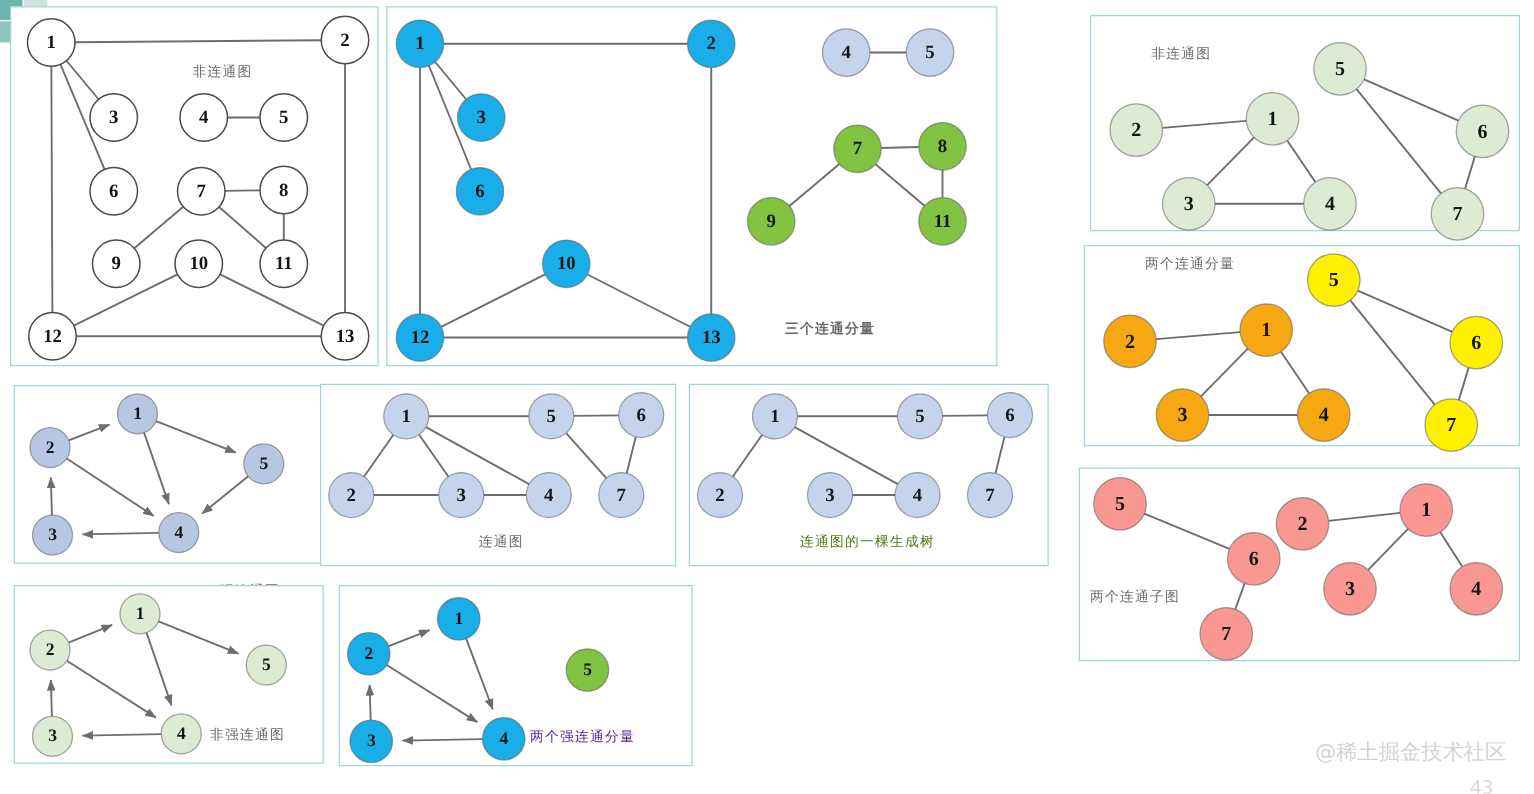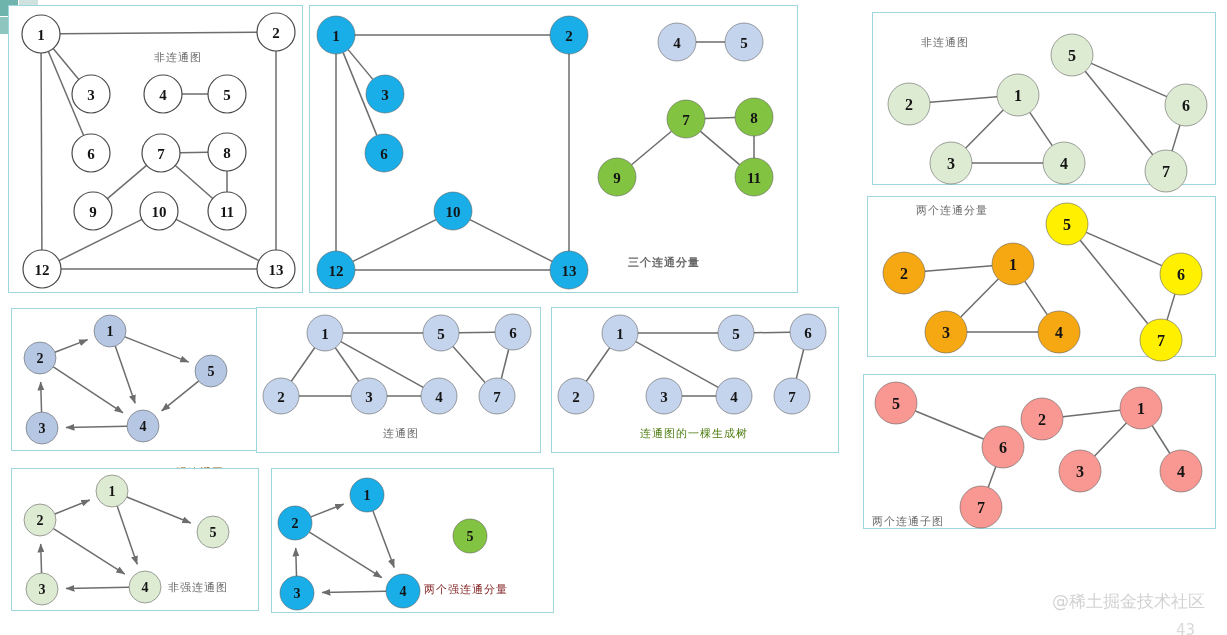--- a/index.html
+++ b/index.html
@@ -354,21 +354,21 @@
         </g>
         <g>
           <circle cx="131" cy="122" r="17" fill="#19AEE8" stroke="rgba(90,90,90,.55)" stroke-width="1"></circle>
           <text x="131" y="122.5" class="node-label" font-size="14px">4</text>
         </g>
         <g>
           <circle cx="198" cy="67" r="17" fill="#82C341" stroke="rgba(90,90,90,.55)" stroke-width="1"></circle>
           <text x="198" y="67.5" class="node-label" font-size="14px">5</text>
         </g>
       </svg>
-      <div class="cap" style="left: 152px; top: 113px; color: #7f1d1d;">两个强连通分量</div>
+      <div class="cap" style="left: 152px; top: 113px; color: #4c1d95;">两个强连通分量</div>
     </div>
     <div class="panel" style="left: 872px; top: 12px; width: 344px; height: 173px; border-color: rgb(158, 214, 221);">
       <svg width="344" height="173">
         <line x1="56.92877907762387" y1="89.27193567248978" x2="124.07122092237613" y2="83.72806432751022" class="edge" stroke="#6d6d6d"></line>
         <line x1="130.26115633557137" y1="96.95882640568877" x2="92.73884366442864" y2="135.04117359431123" class="edge" stroke="#6d6d6d"></line>
         <line x1="156.76649672178843" y1="99.39395167568722" x2="179.23350327821157" y2="132.60604832431278" class="edge" stroke="#6d6d6d"></line>
         <line x1="99" y1="150" x2="170" y2="150" class="edge" stroke="#6d6d6d"></line>
         <line x1="218.23155238467294" y1="50.43489139678638" x2="293.7684476153271" y2="83.56510860321363" class="edge" stroke="#6d6d6d"></line>
         <line x1="212.22125346381708" y1="58.31558938088064" x2="279.77874653618295" y2="141.68441061911935" class="edge" stroke="#6d6d6d"></line>
         <line x1="306.9098446990597" y1="112.09751249310295" x2="299.0901553009403" y2="137.90248750689705" class="edge" stroke="#6d6d6d"></line>
@@ -472,18 +472,18 @@
         </g>
         <g>
           <circle cx="317" cy="96" r="21" fill="#F99892" stroke="rgba(90,90,90,.55)" stroke-width="1"></circle>
           <text x="317" y="96.5" class="node-label" font-size="16px">4</text>
         </g>
         <g>
           <circle cx="117" cy="132" r="21" fill="#F99892" stroke="rgba(90,90,90,.55)" stroke-width="1"></circle>
           <text x="117" y="132.5" class="node-label" font-size="16px">7</text>
         </g>
       </svg>
-      <div class="cap" style="left: 8px; top: 95px; color: rgb(106, 106, 106); margin-top: 44px;">两个连通子图</div>
+      <div class="cap" style="left: 8px; top: 95px; color: rgb(106, 106, 106);">两个连通子图</div>
     </div>
   </div>
 
 <div class="wm">@稀土掘金技术社区</div>
 <div class="pg">43</div>
 
 </body></html>

